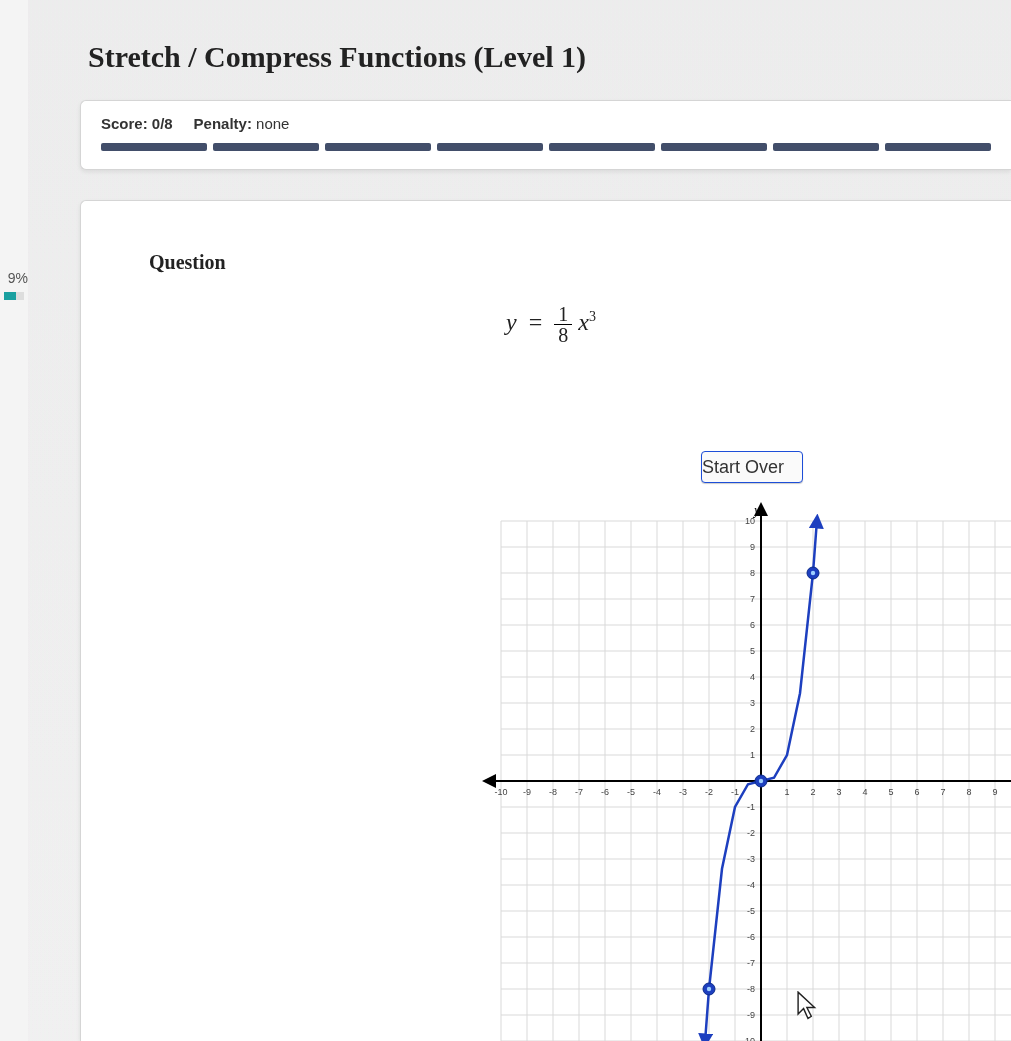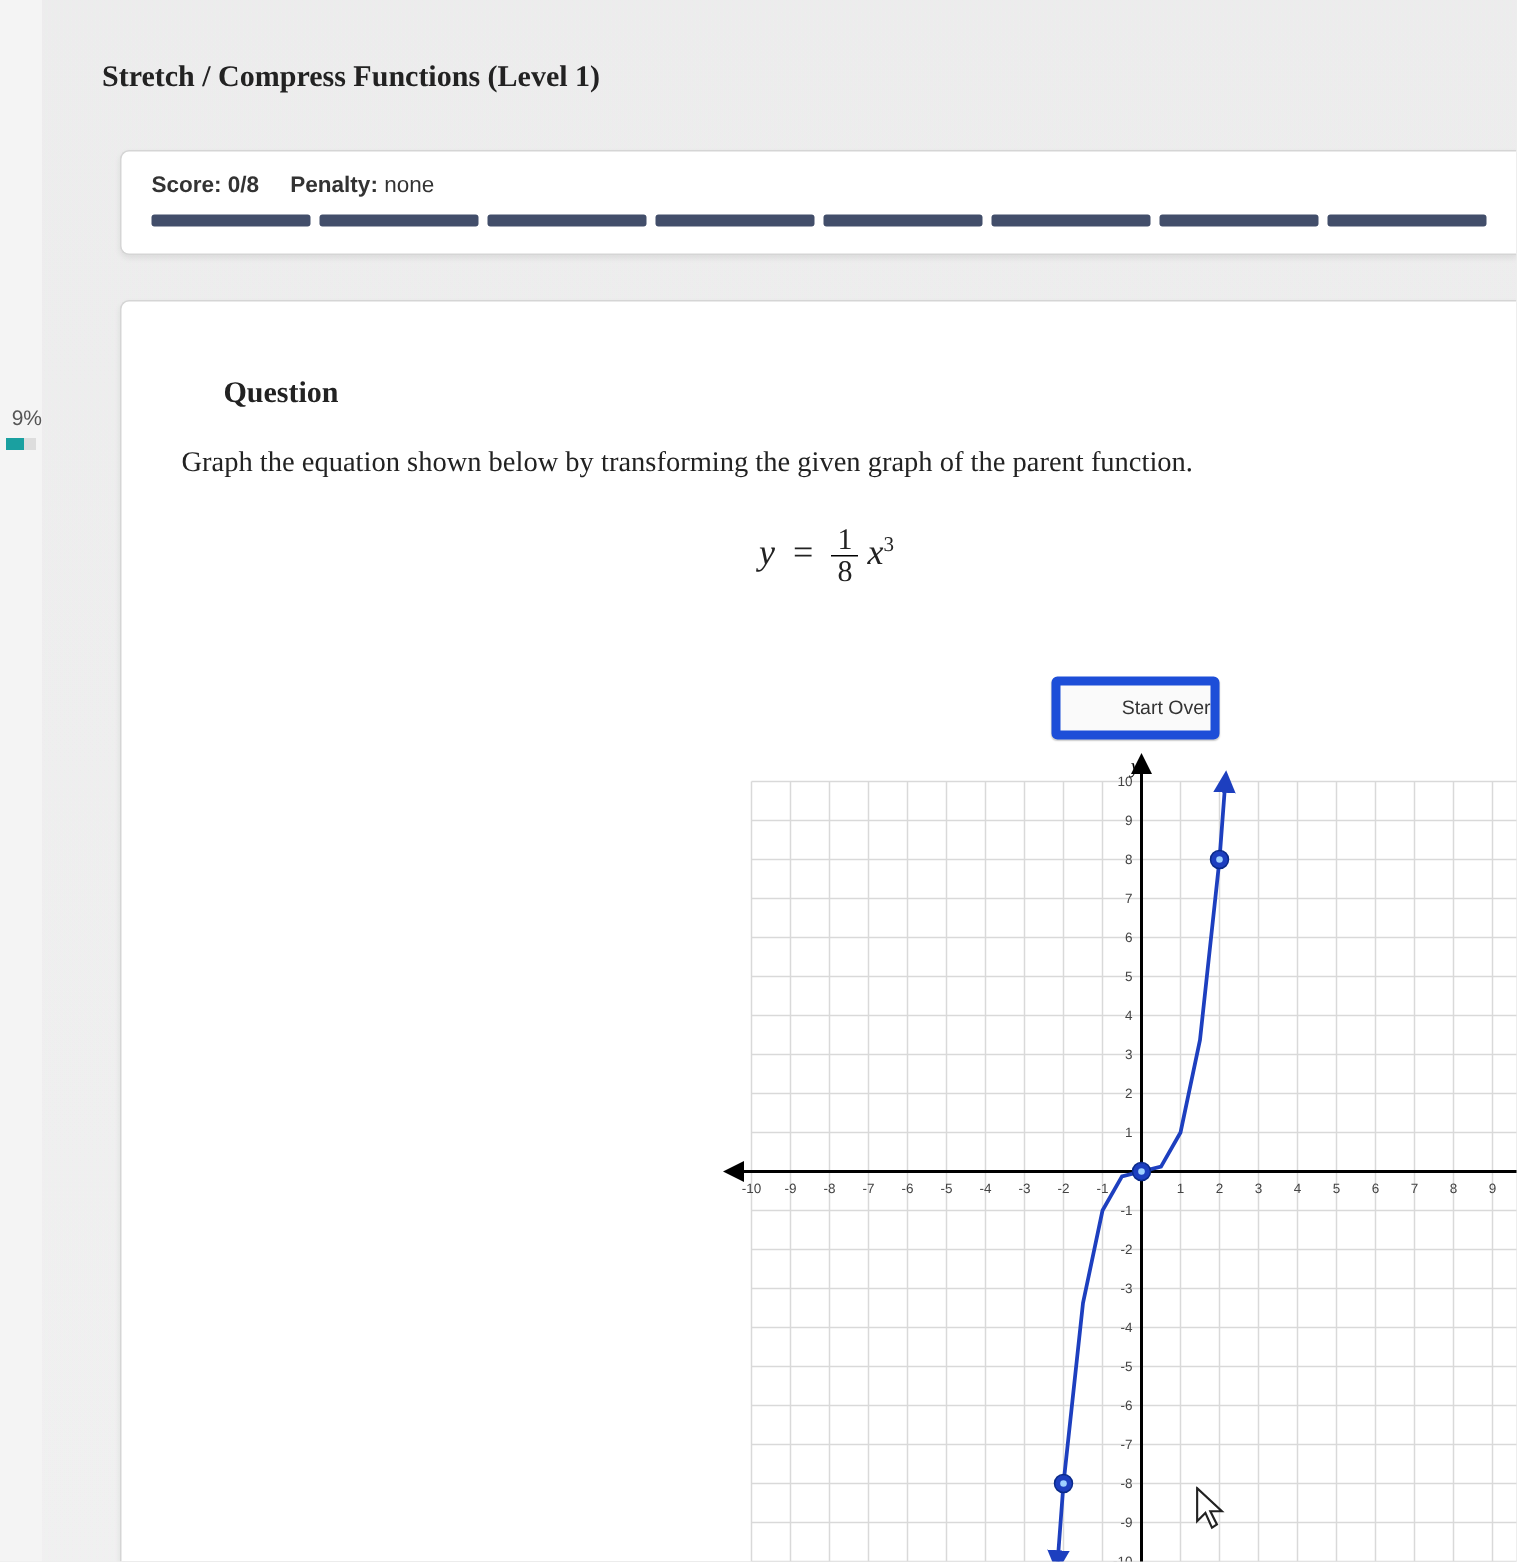--- a/index.html
+++ b/index.html
@@ -42,22 +42,22 @@
     text-align: right;
     padding-right: 2px;
   }
   .left-badge-bar {
     position:absolute; left:4px; top:292px; width:20px; height:8px;
     background: linear-gradient(to right,#1aa0a0 60%, #ddd 60%);
   }
 
   .title {
     position: absolute;
-    left: 68px; top: 40px;
-    font-size: 20px;
+    left: 88px; top: 40px;
+    font-size: 30px;
     font-weight: bold;
     font-family: Georgia, serif;
   }
 
   .score-card {
     position: absolute;
     left: 80px; top: 100px; right: 0;
     height: 70px;
     background: #fff;
     border: 1px solid #d5d5d5;
@@ -117,28 +117,28 @@
     display:inline-block; vertical-align: middle; text-align:center; font-style: normal;
   }
   .equation .frac .num { display:block; border-bottom:1.5px solid #000; padding:0 4px; line-height:1; font-size:20px;}
   .equation .frac .den { display:block; padding:0 4px; line-height:1; font-size:20px;}
   .equation sup { font-size:14px; font-style: normal;}
 
   .start-over {
     position: absolute;
     left: 620px; top: 250px;
     width: 100px; height: 30px;
-    border: 6px solid #1d4ed8;
+    border: 1px solid #1d4ed8;
     border-radius: 4px;
     background: #fafafa;
     font-family: Arial, sans-serif;
-    font-size: 13px;
+    font-size: 18px;
     color: #333;
     box-shadow: 0 1px 1px #ccc;
-    text-align:right;
+    text-align:left;
     line-height: 30px;
   }
 
   .graph-wrap {
     position: absolute;
     left: 400px; top: 300px;
     width: 560px; height: 560px;
   }
   .graph-svg { width: 560px; height: 560px; }
 
@@ -176,21 +176,20 @@
         <div class="seg"></div>
         <div class="seg"></div>
         <div class="seg"></div>
         <div class="seg"></div>
         <div class="seg"></div>
       </div>
   </div>
 
   <div class="question-card">
     <div class="q-heading">Question</div>
-    <div class="q-prompt">Graph the equation shown below by transforming the given graph of the parent function.</div>
 
     <div class="equation">
       <span>y</span>
       <span style="font-style:normal; padding:0 6px;">=</span>
       <span class="frac">
         <span class="num">1</span>
         <span class="den">8</span>
       </span>
       <span>x</span><sup>3</sup>
     </div>

